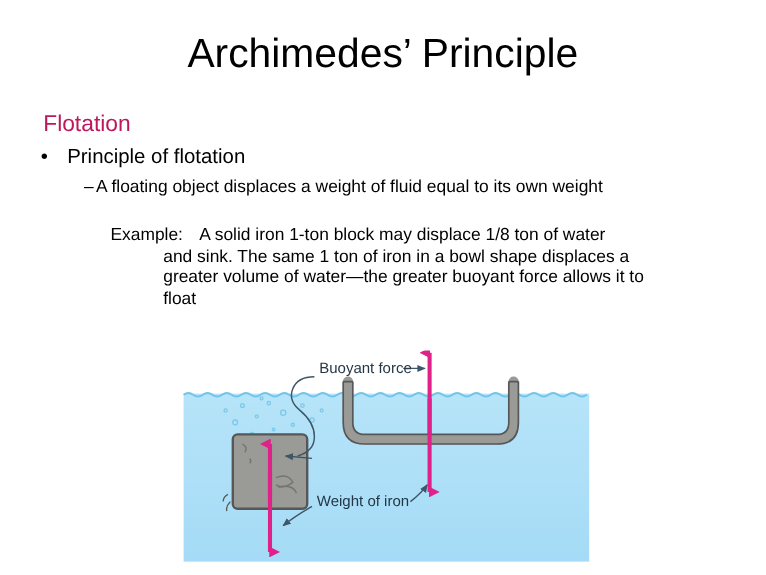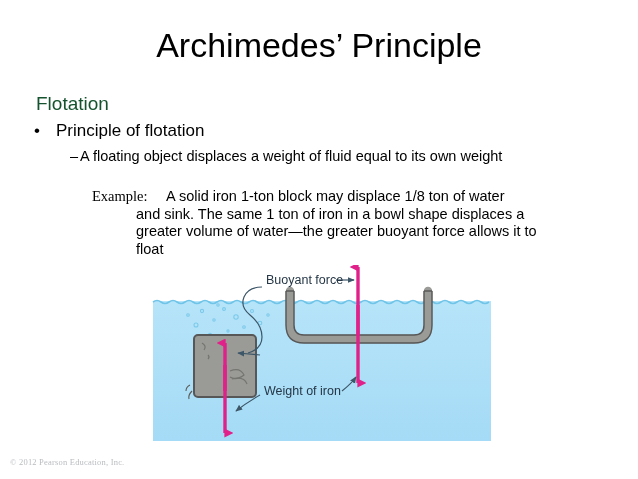--- a/index.html
+++ b/index.html
@@ -41,21 +41,21 @@
     left: 0;
     top: 92px;
     width: 638px;
   }
   .lvl1 {
     position: absolute;
     left: 36px;
     top: 0px;
     font-size: 19px;
     line-height: 24px;
-    color: #14532d;
+    color: #be185d;
   }
   .lvl2 {
     position: absolute;
     left: 34px;
     top: 28px;
     font-size: 17px;
     line-height: 22px;
     color: #000000;
   }
   .lvl2 .bullet-dot {
@@ -88,39 +88,38 @@
     position: absolute;
     left: 92px;
     top: 96px;
     width: 500px;
     font-size: 14.5px;
     line-height: 17.5px;
     color: #000000;
   }
   .lvl4 .ex-label {
     float: left;
-    font-family: Liberation Serif, serif;
   }
   .lvl4-text {
     display: block;
     margin-left: 0px;
     text-indent: 0;
     width: 498px;
   }
   .lvl4-cont {
     display: block;
     margin-left: 44px;
     width: 424px;
   }
 
   
   #figure {
     position: absolute;
     left: 152px;
-    top: 265px;
+    top: 292px;
     width: 340px;
     height: 178px;
   }
   #figure svg {
     display: block;
   }
 
   
   #footer {
     position: absolute;
@@ -251,15 +250,14 @@
 
       <path d="M108 130 q-14 8 -24 16" fill="none" stroke="#3d5668" stroke-width="1.2" marker-end="url(#leadArrow)"></path>
 
       <path d="M190 126 q10 -8 14 -14" fill="none" stroke="#3d5668" stroke-width="1.2" marker-end="url(#leadArrow)"></path>
 
       <text x="114" y="19" font-family="Liberation Sans, sans-serif" font-size="12.5" fill="#253746">Buoyant force</text>
       <text x="112" y="130" font-family="Liberation Sans, sans-serif" font-size="12.5" fill="#253746">Weight of iron</text>
     </svg>
   </div>
 
-  <div id="footer">© 2012 Pearson Education, Inc.</div>
 
 </div>
 
 </body></html>

